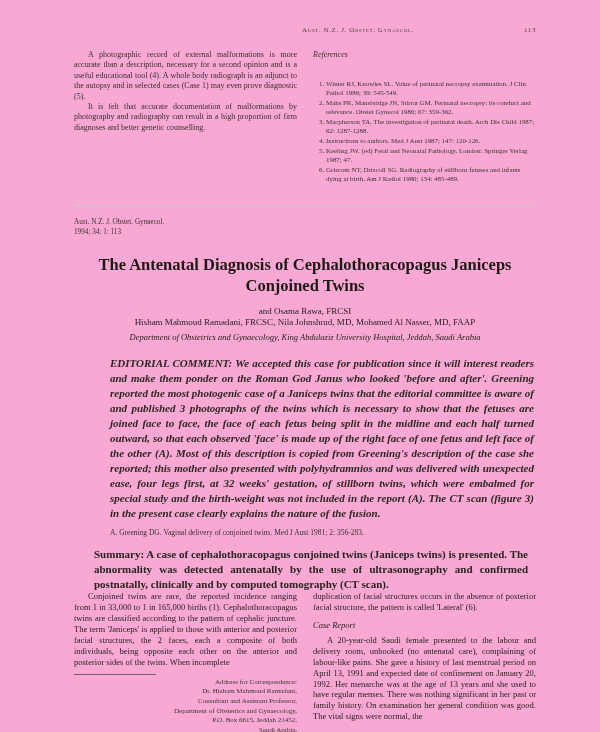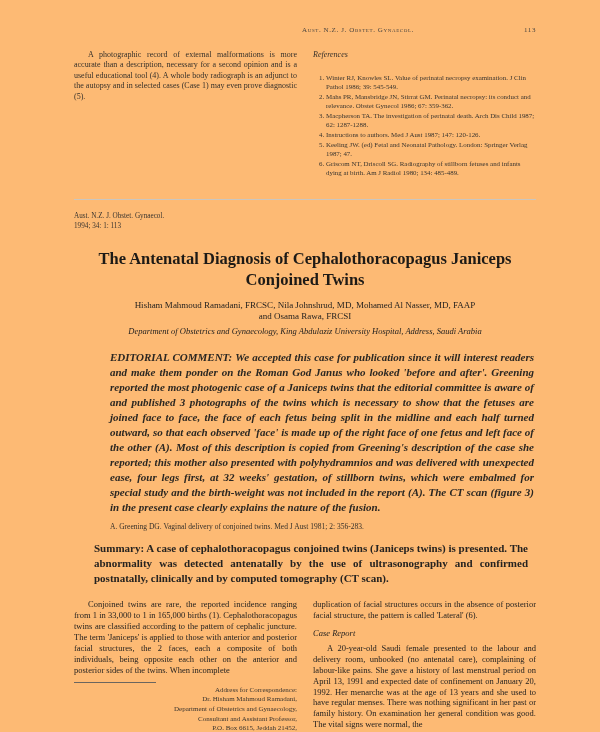--- a/index.html
+++ b/index.html
@@ -1,74 +1,75 @@
 <!DOCTYPE html>
 <html><head>
 <meta charset="utf-8">
 <style>
   * { margin:0; padding:0; box-sizing:border-box; }
   html,body { width:600px; height:732px; overflow:hidden; }
   body { background:#f2f1ee; }
   .page {
     width:600px; height:732px; overflow:hidden;
     padding:26px 64px 14px 74px;
-    background:#fdba74;
+    background:#f9a8d4;
     color:#262320;
     font-family:"Liberation Serif","DejaVu Serif",serif;
     display:flex; flex-direction:column;
   }
   .header { display:flex; justify-content:flex-end; align-items:baseline;
     font-size:7px; letter-spacing:.6px; color:#4a453f; margin-bottom:16px; }
   .running-head { font-variant:small-caps; }
   .page-num { margin-left:110px; }
 
   .top-columns { display:flex; gap:16px; font-size:8px; line-height:1.3; text-align:justify; color:#35302a; }
   .col { flex:1; min-width:0; }
   .indent { text-indent:14px; }
 
-  .ref-heading { font-style:italic; font-size:8px; margin-bottom:14px; }
+  .ref-heading { font-style:italic; font-size:8px; margin-bottom:20px; }
   .ref-list { padding-left:13px; font-size:6.9px; line-height:1.3; text-align:left; color:#3a352f; }
   .ref-list li { margin-bottom:1px; }
 
   .article-rule { border:none; border-top:1px solid #c9c6c0; margin:20px 0 0; }
   .citation { font-size:7.2px; line-height:1.35; margin-top:12px; color:#3a352f; }
 
   .title { font-size:16.5px; font-weight:700; text-align:center; line-height:1.22;
     margin:18px auto 10px; max-width:430px; color:#1d1a16; }
   .authors { text-align:center; font-size:9px; line-height:1.3; }
   .affiliation { text-align:center; font-style:italic; font-size:8.5px; margin-top:3px; }
 
   .editorial { margin:14px 2px 0 36px; font-size:11px; font-style:italic; font-weight:600;
     line-height:1.36; text-align:justify; color:#2b2archive722; color:#2b2722; }
   .ed-label { font-weight:700; }
   .ed-ref { margin:7px 2px 0 36px; font-size:7.5px; color:#35302a; }
 
   .summary { margin:10px 8px 0 20px; font-size:11px; line-height:1.36; text-align:justify; font-weight:600; }
   .sum-label { font-weight:700; }
 
-  .body-columns { display:flex; gap:16px; margin-top:14px; flex:1; min-height:0;
+  .body-columns { display:flex; gap:16px; flex:1; min-height:0;
     font-size:8.5px; line-height:1.28; text-align:justify; }
   .body-columns .col { display:flex; flex-direction:column; }
   .footnote { margin-top:auto; font-size:7px; line-height:1.38; color:#3a352f; padding-top:6px; text-align:right; }
   .fn-rule { width:82px; border:none; border-top:1px solid #6b665f; margin:0 0 3px; }
   .case-heading { font-style:italic; margin:7px 0 4px; }
 </style>
 </head>
 <body>
 
 <div class="page">
 
   <div class="header">
     <span class="running-head">Aust. N.Z. J. Obstet. Gynaecol.</span>
     <span class="page-num">113</span>
   </div>
 
   <div class="top-columns">
     <div class="col">
       <p class="indent">A photographic record of external malformations is more accurate than a description, necessary for a second opinion and is a useful educational tool (4). A whole body radiograph is an adjunct to the autopsy and in selected cases (Case 1) may even prove diagnostic (5).</p>
+      <p class="indent">It is felt that accurate documentation of malformations by photography and radiography can result in a high proportion of firm diagnoses and better genetic counselling.</p>
     </div>
     <div class="col">
       <div class="ref-heading">References</div>
       <ol class="ref-list">
         <li>Winter RJ, Knowles SL. Value of perinatal necropsy examination. J Clin Pathol 1986; 39: 545-549.</li>
         <li>Mahs PR, Mansbridge JN, Stirrat GM. Perinatal necropsy: its conduct and relevance. Obstet Gynecol 1986; 67: 359-362.</li>
         <li>Macpherson TA. The investigation of perinatal death. Arch Dis Child 1987; 62: 1287-1288.</li>
         <li>Instructions to authors. Med J Aust 1987; 147: 120-126.</li>
         <li>Keeling JW. (ed) Fetal and Neonatal Pathology. London: Springer Verlag 1987; 47.</li>
         <li>Griscom NT, Driscoll SG. Radiography of stillborn fetuses and infants dying at birth. Am J Radiol 1980; 134: 485-489.</li>
@@ -77,42 +78,42 @@
   </div>
 
   <hr class="article-rule">
 
   <div class="citation">
     <div>Aust. N.Z. J. Obstet. Gynaecol.</div>
     <div>1994; 34: 1: 113</div>
   </div>
 
   <h1 class="title">The Antenatal Diagnosis of Cephalothoracopagus Janiceps Conjoined Twins</h1>
+  <div class="authors">and Osama Rawa, FRCSI</div>
   <div class="authors">Hisham Mahmoud Ramadani, FRCSC, Nila Johnshrud, MD, Mohamed Al Nasser, MD, FAAP</div>
-  <div class="authors">and Osama Rawa, FRCSI</div>
-  <div class="affiliation">Department of Obstetrics and Gynaecology, King Abdulaziz University Hospital, Address, Saudi Arabia</div>
+  <div class="affiliation">Department of Obstetrics and Gynaecology, King Abdulaziz University Hospital, Jeddah, Saudi Arabia</div>
 
   <div class="editorial">
     <span class="ed-label">EDITORIAL COMMENT:</span><span> We accepted this case for publication since it will interest readers and make them ponder on the Roman God Janus who looked 'before and after'. Greening reported the most photogenic case of a Janiceps twins that the editorial committee is aware of and published 3 photographs of the twins which is necessary to show that the fetuses are joined face to face, the face of each fetus being split in the midline and each half turned outward, so that each observed 'face' is made up of the right face of one fetus and left face of the other (A). Most of this description is copied from Greening's description of the case she reported; this mother also presented with polyhydramnios and was delivered with unexpected ease, four legs first, at 32 weeks' gestation, of stillborn twins, which were embalmed for special study and the birth-weight was not included in the report (A). The CT scan (figure 3) in the present case clearly explains the nature of the fusion.</span>
   </div>
   <div class="ed-ref">A. Greening DG. Vaginal delivery of conjoined twins. Med J Aust 1981; 2: 356-283.</div>
 
   <div class="summary">
     <span class="sum-label">Summary:</span><span> A case of cephalothoracopagus conjoined twins (Janiceps twins) is presented. The abnormality was detected antenatally by the use of ultrasonography and confirmed postnatally, clinically and by computed tomography (CT scan).</span>
   </div>
 
   <div class="body-columns">
     <div class="col">
       <p class="indent">Conjoined twins are rare, the reported incidence ranging from 1 in 33,000 to 1 in 165,000 births (1). Cephalothoracopagus twins are classified according to the pattern of cephalic juncture. The term 'Janiceps' is applied to those with anterior and posterior facial structures, the 2 faces, each a composite of both individuals, being opposite each other on the anterior and posterior sides of the twins. When incomplete</p>
       <div class="footnote">
         <hr class="fn-rule">
         <div>Address for Correspondence:</div>
         <div>Dr. Hisham Mahmoud Ramadani,</div>
+        <div>Consultant and Assistant Professor,</div>
         <div>Department of Obstetrics and Gynaecology,</div>
-        <div>Consultant and Assistant Professor,</div>
         <div>P.O. Box 6615, Jeddah 21452,</div>
         <div>Saudi Arabia.</div>
       </div>
     </div>
     <div class="col">
       <p>duplication of facial structures occurs in the absence of posterior facial structure, the pattern is called 'Lateral' (6).</p>
       <div class="case-heading">Case Report</div>
       <p class="indent">A 20-year-old Saudi female presented to the labour and delivery room, unbooked (no antenatal care), complaining of labour-like pains. She gave a history of last menstrual period on April 13, 1991 and expected date of confinement on January 20, 1992. Her menarche was at the age of 13 years and she used to have regular menses. There was nothing significant in her past or family history. On examination her general condition was good. The vital signs were normal, the</p>
     </div>
   </div>

